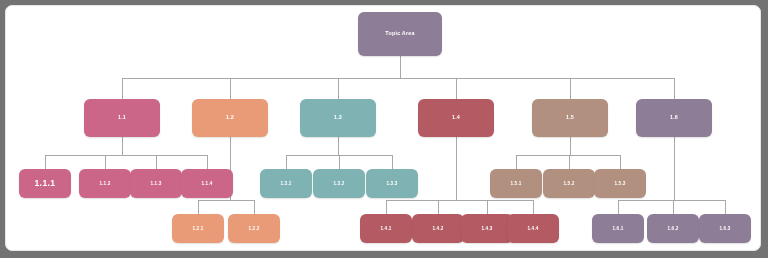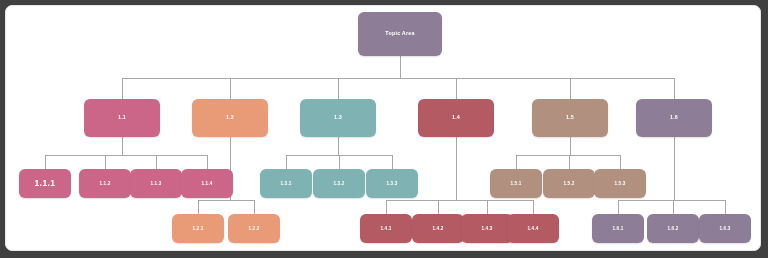--- a/index.html
+++ b/index.html
@@ -6,21 +6,21 @@
     margin: 0;
     padding: 0;
     background: #ffffff;
     font-family: "Liberation Sans", sans-serif;
   }
   #stage {
     position: relative;
     width: 768px;
     height: 258px;
     overflow: hidden;
-    background: #404040;
+    background: #737373;
   }
   .canvas-frame {
     position: absolute;
     left: 5px;
     top: 5px;
     width: 756px;
     height: 246px;
     box-sizing: border-box;
     border: 1px solid #e6e6e6;
     border-radius: 7px;

